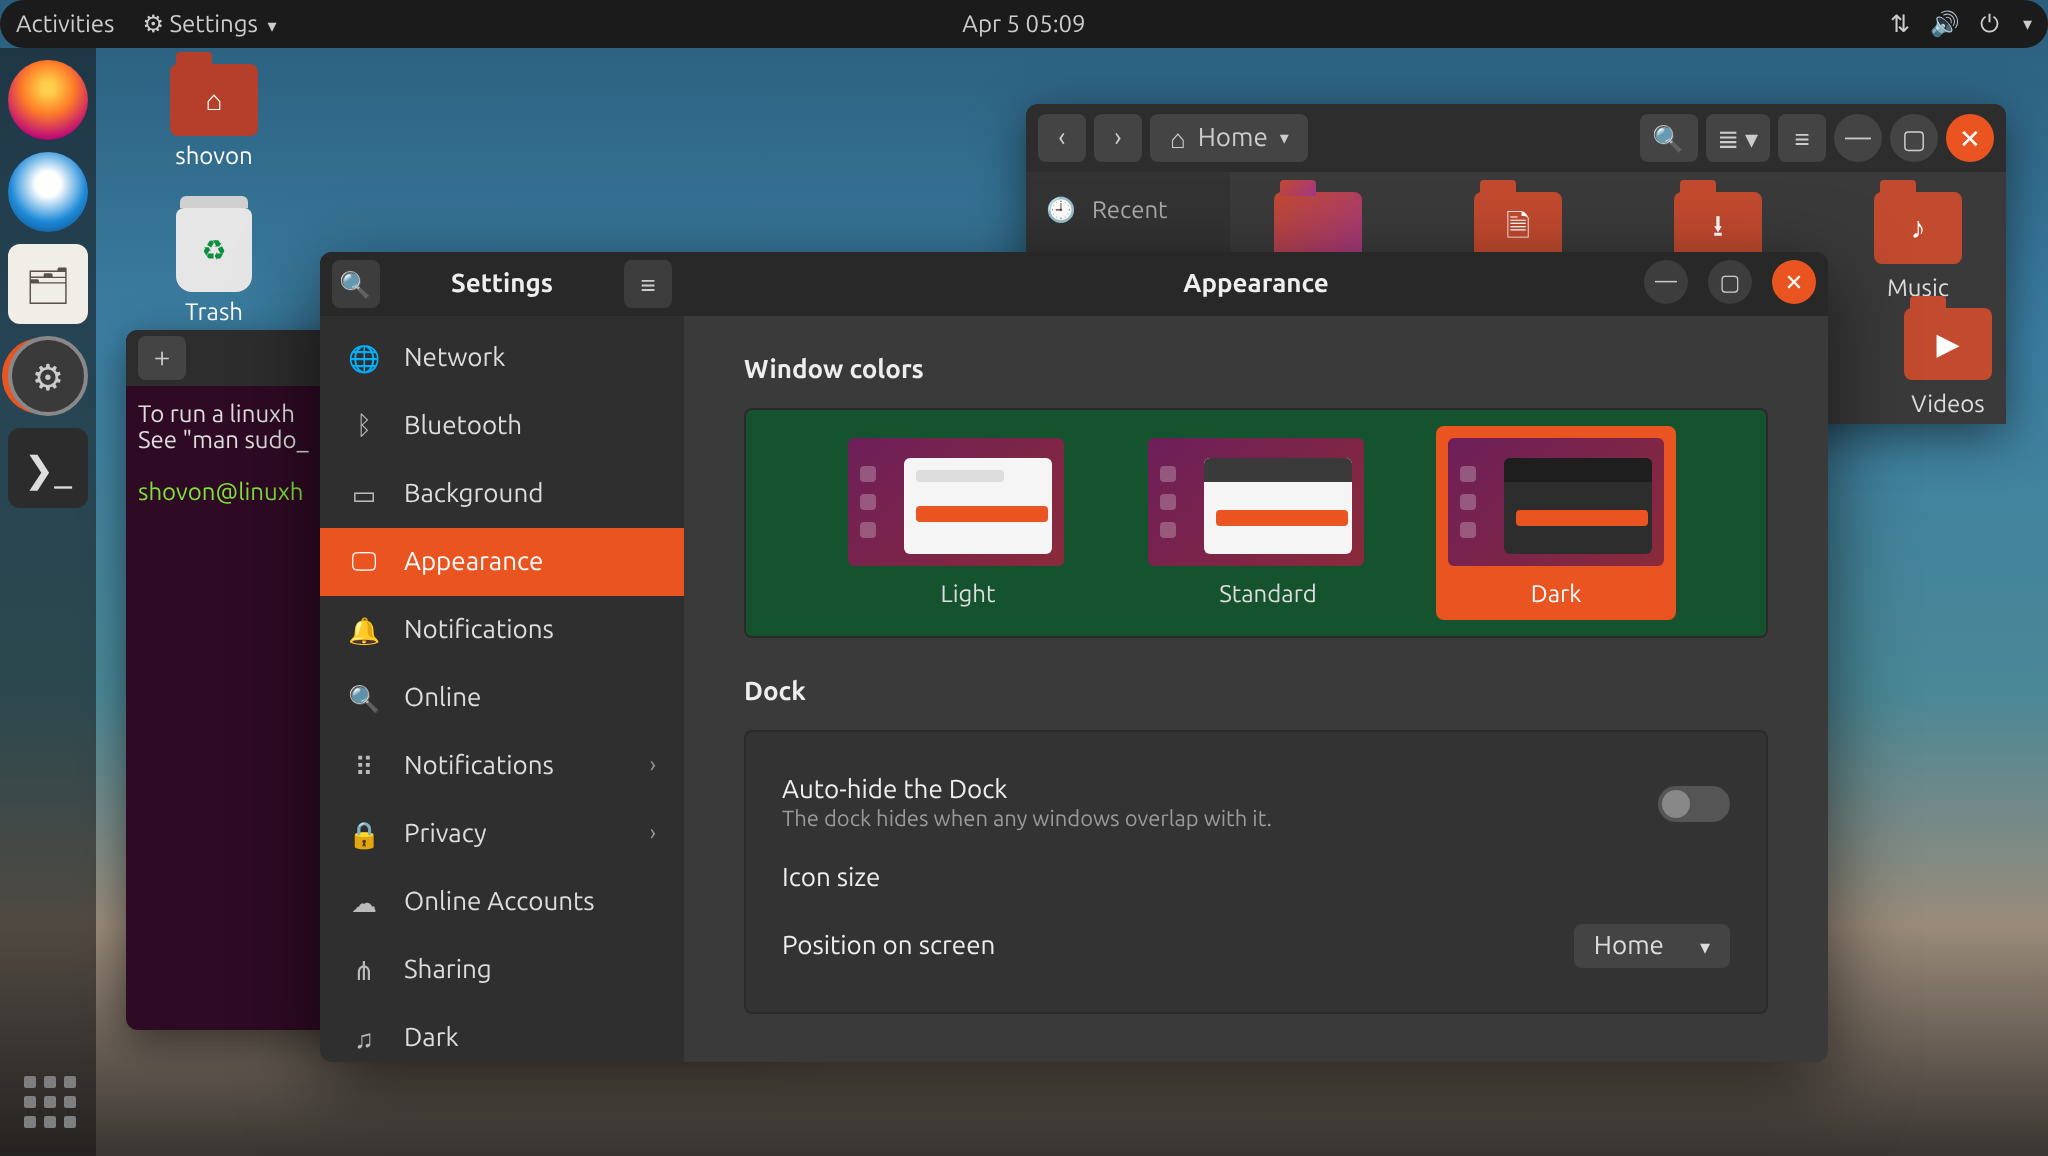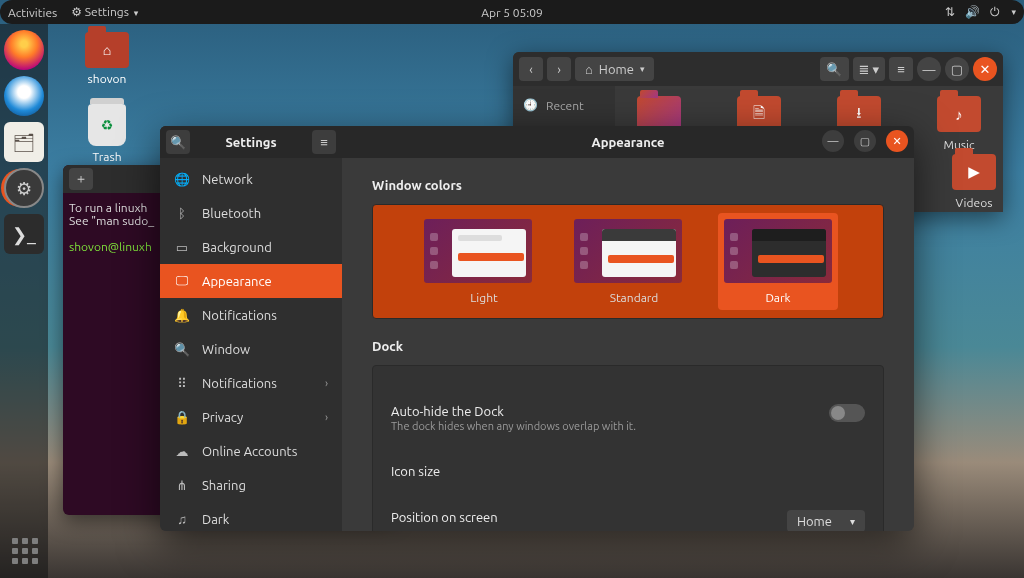--- a/index.html
+++ b/index.html
@@ -62,41 +62,41 @@
   .nav-item .ico{ width:16px; text-align:center; color:#bbb; font-size:13px;}
   .nav-item.active .ico{ color:#fff;}
   .nav-item .chev{ margin-left:auto; color:#999; font-size:11px;}
   .set-right{ flex:1; display:flex; flex-direction:column;}
   .set-right-hdr{ height:32px; background:#282828; display:flex; align-items:center; justify-content:center; position:relative;}
   .win-ctrls{ position:absolute; right:6px; top:4px; display:flex; gap:10px; align-items:center;}
   .wc{ width:22px; height:22px; border-radius:50%; background:#3d3d3d; display:flex; align-items:center; justify-content:center; color:#ccc; font-size:11px; cursor:pointer;}
   .wc.close{ background:#e95420; color:#fff;}
   .set-content{ flex:1; padding:20px 30px; overflow:auto;}
   .sect-title{ font-weight:600; color:#eee; margin-bottom:12px;}
-  .theme-row{ background:#c2410c; border:1px solid #2a2a2a; border-radius:4px; padding:14px; display:flex; gap:30px; justify-content:center; margin-bottom:20px;}
+  .theme-row{ background:#14532d; border:1px solid #2a2a2a; border-radius:4px; padding:14px; display:flex; gap:30px; justify-content:center; margin-bottom:20px;}
   .theme-opt{ width:120px; text-align:center; cursor:pointer;}
   .theme-opt.sel{ background:#e95420; padding:6px; border-radius:4px; margin:-6px;}
   .thumb{ width:108px; height:64px; border-radius:3px; position:relative; overflow:hidden; margin-bottom:8px;}
   .theme-opt.sel .thumb{ margin-bottom:8px;}
   .thumb .bg{ position:absolute; inset:0;}
   .thumb .dots{ position:absolute; left:6px; top:14px; display:flex; flex-direction:column; gap:6px;} .thumb .dots i{width:8px;height:8px;background:rgba(255,255,255,.25);border-radius:2px;}
   .thumb .win{ position:absolute; left:28px; top:10px; right:6px; bottom:6px; border-radius:3px;}
   .thumb.light .bg{ background:linear-gradient(135deg,#6d1f5a,#8a2a3a);} .thumb.light .win{background:#f5f5f5;}
   .thumb.light .bar1{position:absolute;left:34px;top:16px;width:44px;height:6px;background:#ddd;border-radius:2px;}
   .thumb.light .bar2{position:absolute;left:34px;top:34px;right:8px;height:8px;background:#e95420;border-radius:2px;}
   .thumb.std .bg{ background:linear-gradient(135deg,#6d1f5a,#8a2a3a);} .thumb.std .win{background:#f5f5f5;}
   .thumb.std .hdr{position:absolute;left:28px;right:6px;top:10px;height:12px;background:#3a3a3a;border-radius:3px 3px 0 0;}
   .thumb.std .bar2{position:absolute;left:34px;top:36px;right:8px;height:8px;background:#e95420;border-radius:2px;}
   .thumb.dark .bg{ background:linear-gradient(135deg,#6d1f5a,#8a2a3a);} .thumb.dark .win{background:#2d2d2d;}
   .thumb.dark .hdr{position:absolute;left:28px;right:6px;top:10px;height:12px;background:#1e1e1e;border-radius:3px 3px 0 0;}
   .thumb.dark .bar2{position:absolute;left:34px;top:36px;right:8px;height:8px;background:#e95420;border-radius:2px;}
   .theme-lbl{ color:#ddd; font-size:12px;}
   .theme-opt.sel .theme-lbl{ color:#fff;}
   .dock-panel{ background:#333333; border:1px solid #2a2a2a; border-radius:4px; padding:14px 18px;}
-  .drow{ display:flex; align-items:flex-start; padding:8px 0;margin-top:16px;}
+  .drow{ display:flex; align-items:center; padding:8px 0;}
   .drow .lbl{ flex:0 0 190px; color:#eee;}
   .drow .sub{ color:#9a9a9a; font-size:11px; margin-top:2px;}
   .toggle{ width:36px; height:18px; background:#555; border-radius:10px; position:relative; cursor:pointer; margin-left:auto;}
   .toggle::after{content:"";position:absolute;left:2px;top:2px;width:14px;height:14px;background:#888;border-radius:50%;}
   .slider-wrap{ flex:1; display:flex; align-items:center; gap:12px;}
   .slider-val{ width:24px; color:#bbb; text-align:right;}
   .slider{ flex:1; height:20px; position:relative;}
   .slider .track{position:absolute;left:0;right:0;top:9px;height:2px;background:#555;}
   .slider .fill{position:absolute;left:0;top:9px;height:2px;background:#a3326f;width:50%;}
   .slider .knob{position:absolute;left:50%;top:4px;width:12px;height:12px;background:#ccc;border-radius:50%;transform:translateX(-50%);cursor:pointer;}
@@ -244,21 +244,21 @@
       <div class="nav-item active">
           <span class="ico">🖵</span>
           <span>Appearance</span>
         </div>
       <div class="nav-item">
           <span class="ico">🔔</span>
           <span>Notifications</span>
         </div>
       <div class="nav-item">
           <span class="ico">🔍</span>
-          <span>Window</span>
+          <span>Online</span>
         </div>
       <div class="nav-item">
           <span class="ico">⠿</span>
           <span>Notifications</span>
           <span class="chev">›</span>
         </div>
       <div class="nav-item">
           <span class="ico">🔒</span>
           <span>Privacy</span>
           <span class="chev">›</span>

